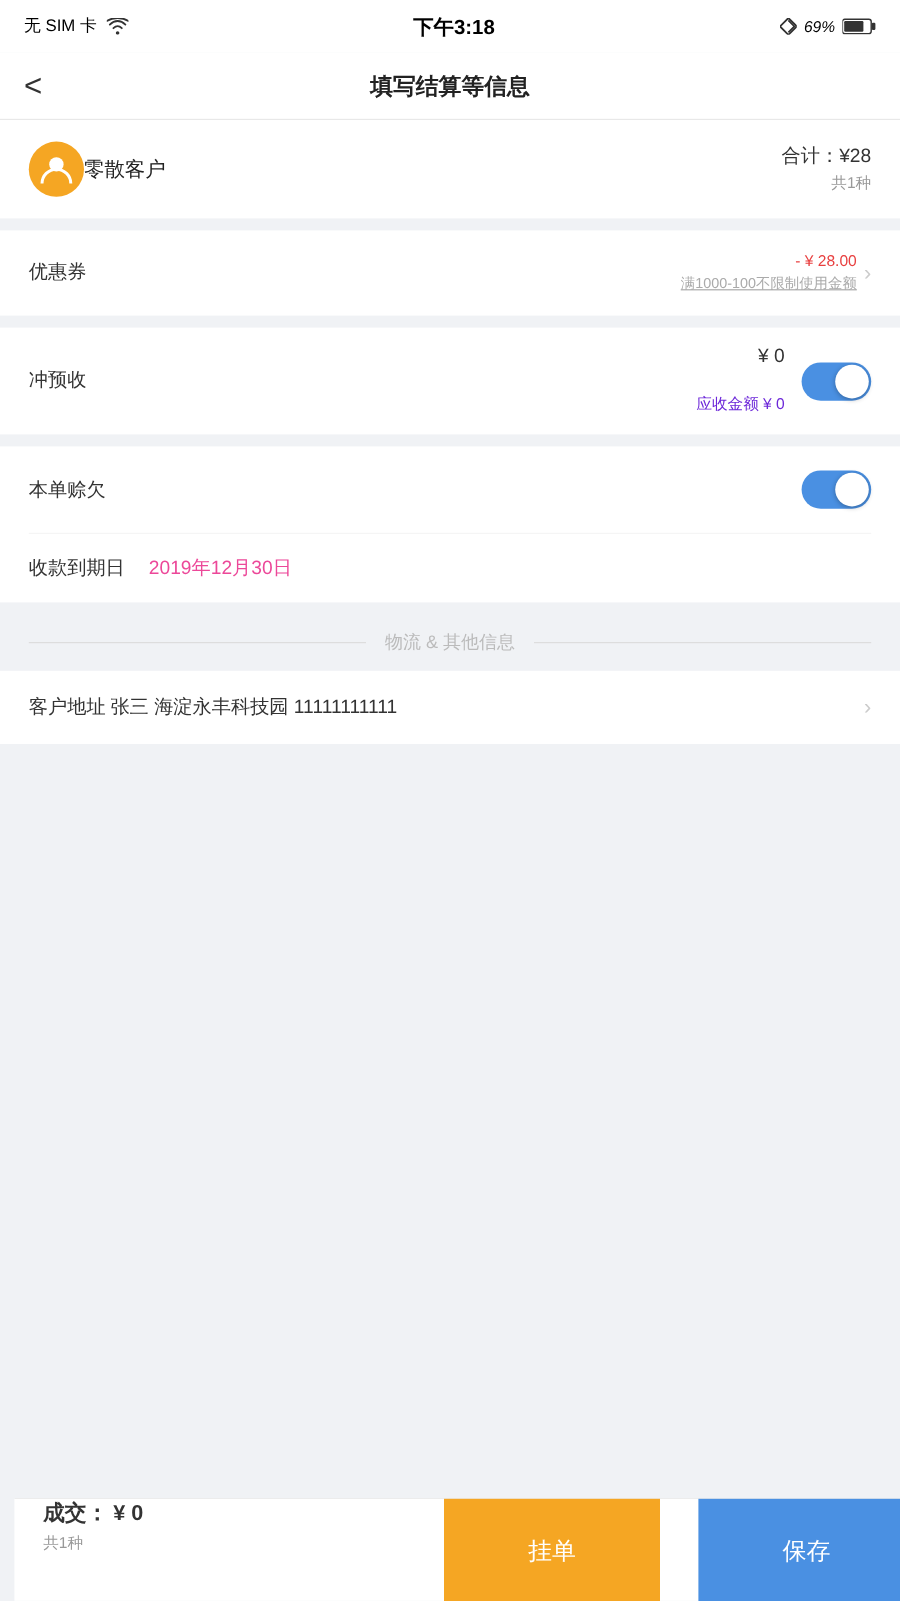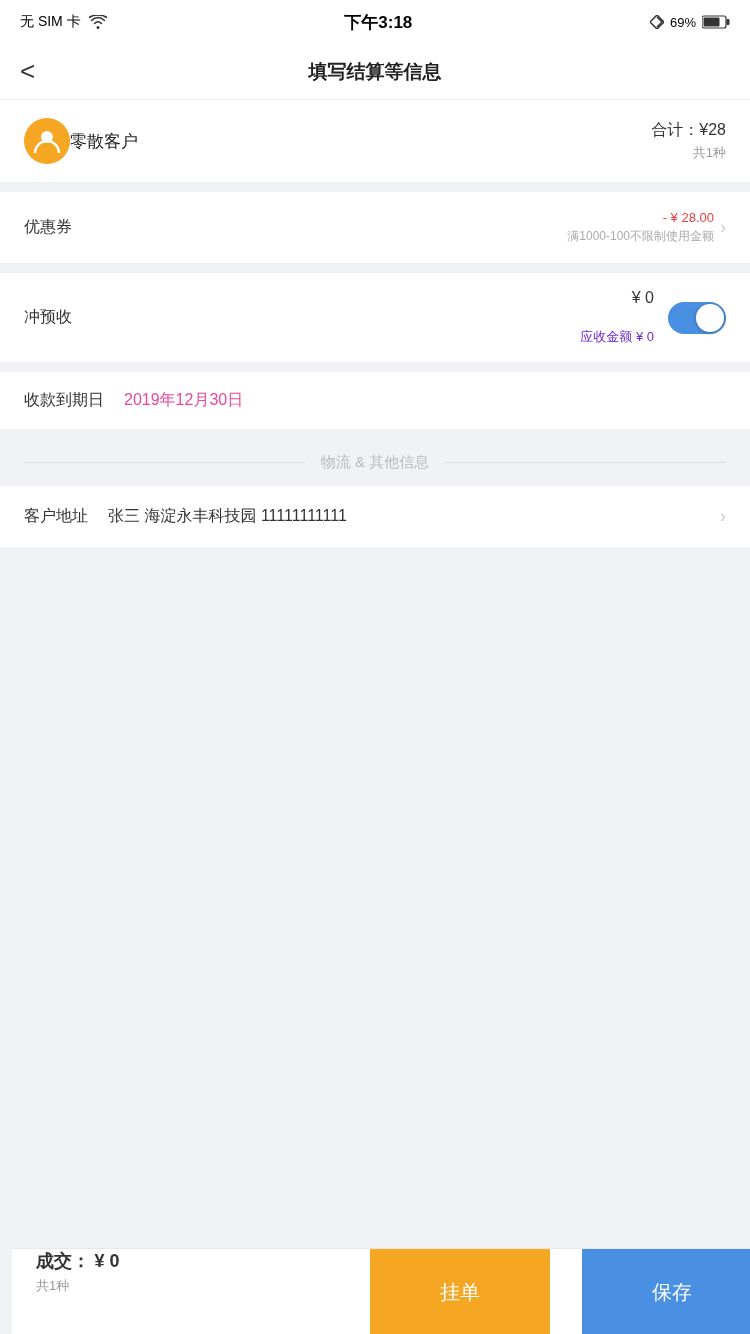--- a/index.html
+++ b/index.html
@@ -19,21 +19,21 @@
       background: #fff;
       display: flex;
       align-items: center;
       justify-content: space-between;
       padding: 0 20px;
       font-size: 15px;
       font-weight: 500;
     }
     .status-left { display: flex; align-items: center; gap: 8px; font-size: 14px; }
     .status-center { font-size: 17px; font-weight: 600; }
-    .status-right { display: flex; align-items: center; gap: 6px; font-size: 13px; }
+    .status-right { display: flex; align-items: center; gap: 6px; font-size: 13px; font-style: italic; }
 
     
     .nav-bar {
       height: 56px;
       background: #fff;
       display: flex;
       align-items: center;
       justify-content: center;
       position: relative;
       border-bottom: 1px solid #e8e8e8;
@@ -114,20 +114,21 @@
     .coupon-amount {
       font-size: 13px;
       color: #e84040;
       font-weight: 500;
     }
     .coupon-desc {
       font-size: 12px;
       color: #aaa;
       text-align: right;
       margin-top: 3px;
+      text-decoration: underline;
     }
     .chevron-right {
       color: #ccc;
       font-size: 18px;
     }
 
     
     .amount-section {
       background: #fff;
       margin-bottom: 10px;
@@ -266,21 +267,21 @@
     }
     .address-row {
       display: flex;
       align-items: center;
       justify-content: space-between;
       padding: 20px 24px;
       cursor: pointer;
     }
     .address-left {
       display: flex;
-      gap: 20px;
+      gap: 4px;
       align-items: flex-end;
     }
     .address-label-text {
       font-size: 16px;
       color: #333;
       white-space: nowrap;
     }
     .address-value {
       font-size: 16px;
       color: #333;
@@ -423,20 +424,26 @@
           <div class="prereceive-sub">应收金额 ¥ 0</div>
         </div>
         <div class="toggle">
           <div class="toggle-knob"></div>
         </div>
       </div>
     </div>
   </div>
 
   <div class="credit-section">
+    <div class="credit-row">
+      <span class="credit-label">本单赊欠</span>
+      <div class="toggle">
+        <div class="toggle-knob"></div>
+      </div>
+    </div>
     <div class="date-row">
       <span class="date-label">收款到期日</span>
       <span class="date-value">2019年12月30日</span>
     </div>
   </div>
 
   <div style="background:#f0f2f5; padding:14px 24px;">
     <div class="logistics-divider">
       <span>物流 &amp; 其他信息</span>
     </div>

